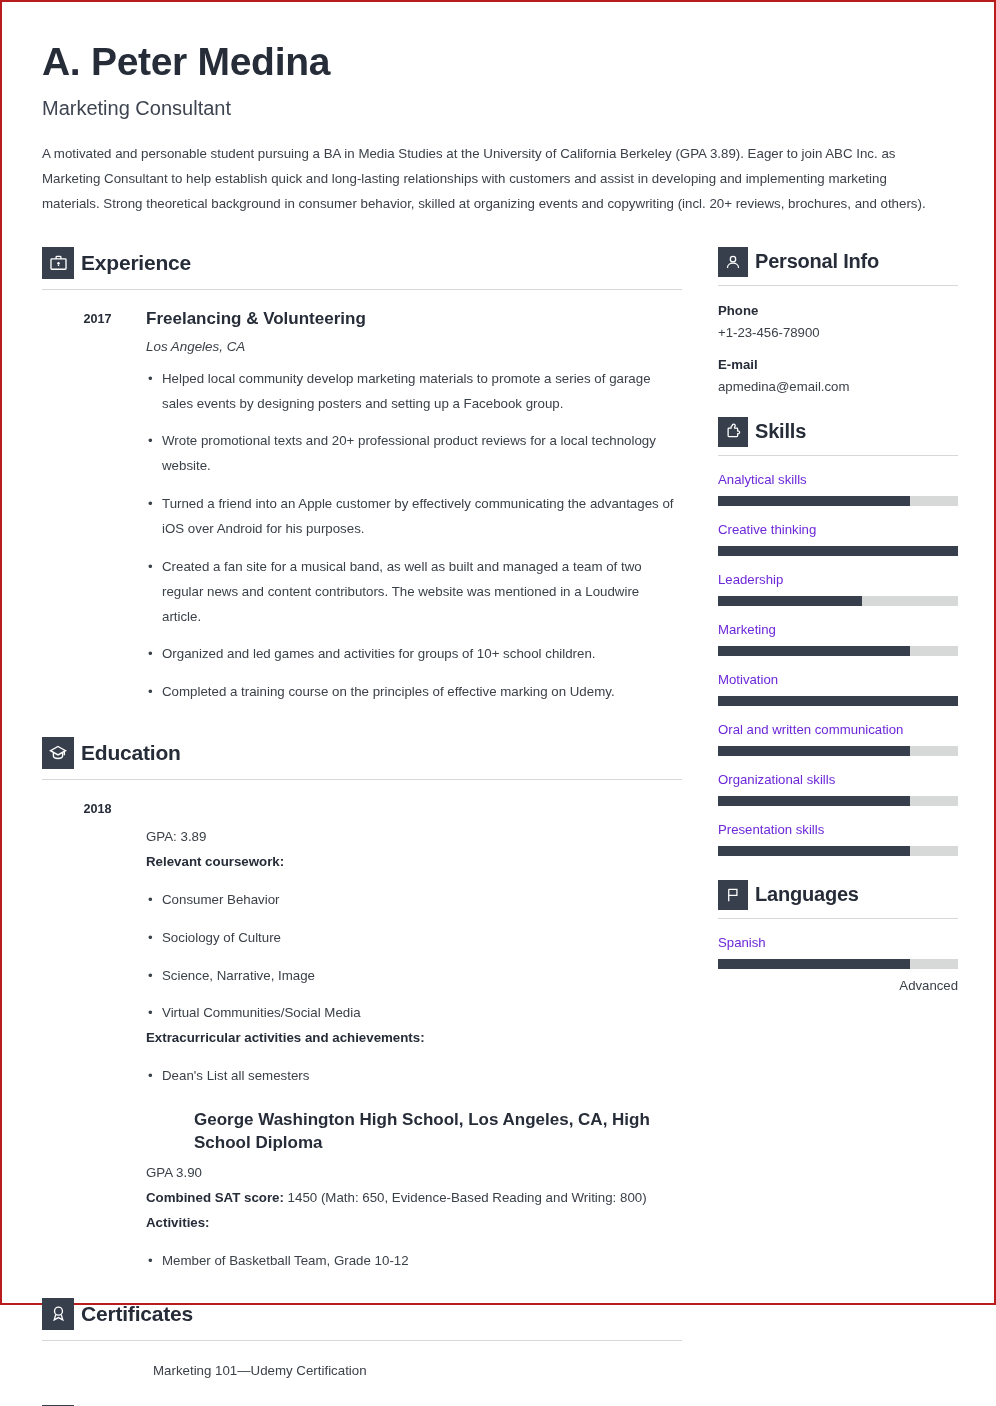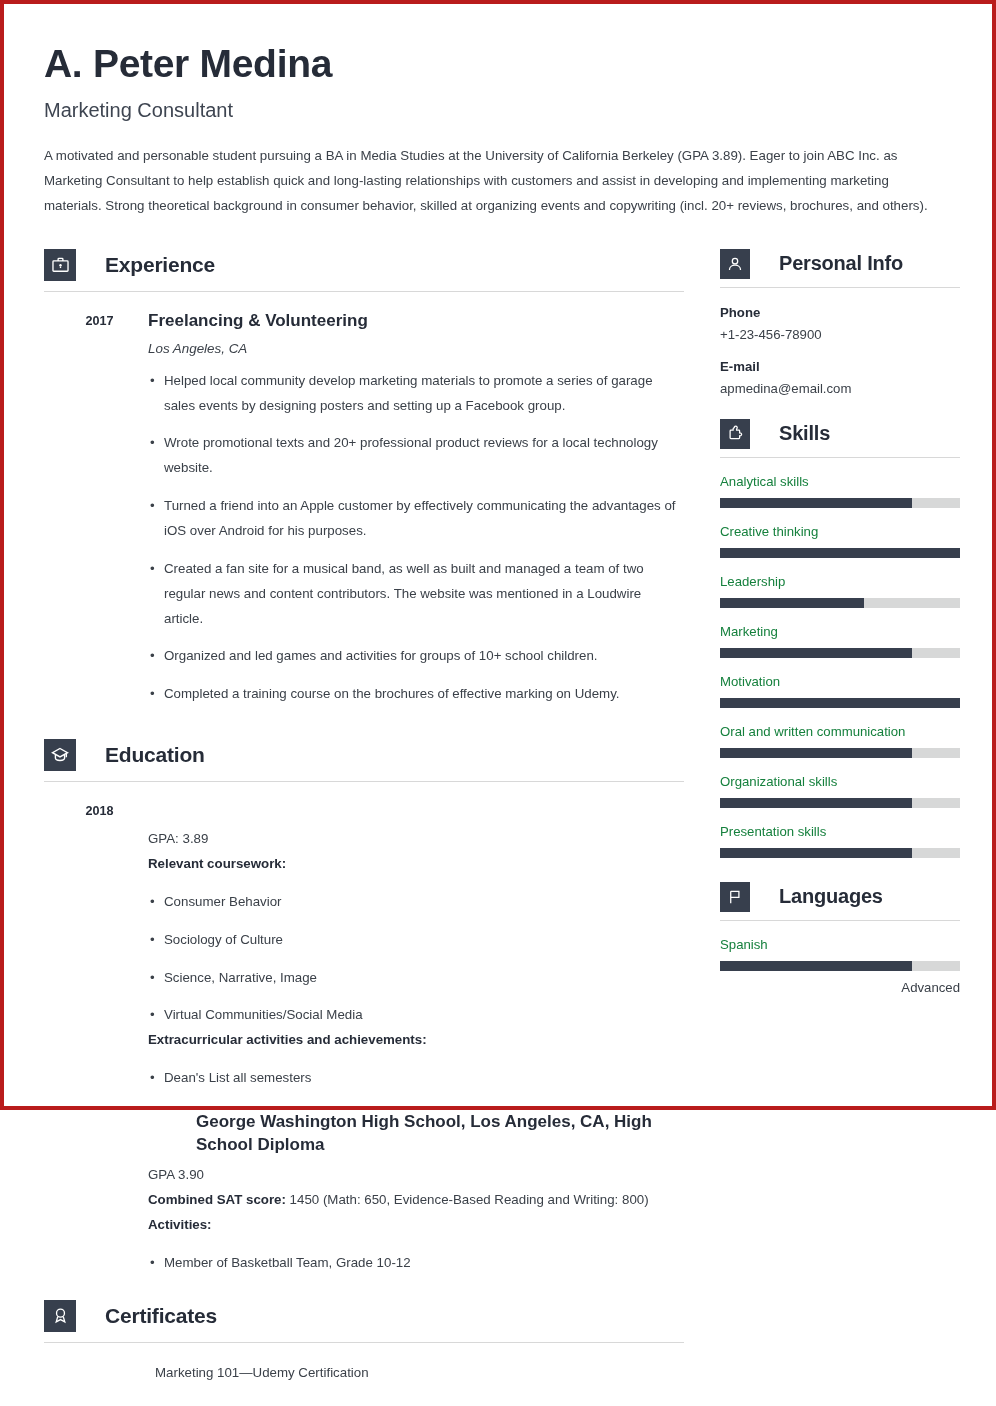--- a/index.html
+++ b/index.html
@@ -7,23 +7,23 @@
   html, body {
     width: 996px;
     height: 1406px;
     background: #ffffff;
     font-family: "Liberation Sans", sans-serif;
   }
 
   .page {
     position: relative;
     width: 996px;
-    height: 1110px;
+    height: 1305px;
     background: #ffffff;
-    border: 4px solid #b91c1c;
+    border: 2px solid #b91c1c;
     padding: 38px 40px 0 40px;
   }
 
   
   .name {
     font-size: 39px;
     font-weight: bold;
     color: #262c38;
     letter-spacing: -0.3px;
     line-height: 1.12;
@@ -49,21 +49,21 @@
     align-items: flex-start;
   }
   .col-main { width: 640px; flex: 0 0 640px; }
   .col-side { width: 240px; flex: 0 0 240px; margin-left: 36px; }
 
   
   .section { margin-bottom: 2px; }
   .sec-head {
     display: flex;
     align-items: center;
-    gap: 29px;
+    gap: 7px;
   }
   .sec-icon {
     width: 32px; height: 32px;
     background: #373f4d;
     display: flex; align-items: center; justify-content: center;
     flex: 0 0 32px;
   }
   .sec-icon svg { display: block; }
   .sec-title {
     font-size: 21px;
@@ -158,21 +158,21 @@
   }
   .info-value {
     font-size: 13.2px;
     color: #3b4149;
     margin-top: 7px;
   }
 
   .bar-item { margin-top: 16px; }
   .bar-label {
     font-size: 13.2px;
-    color: #15803d;
+    color: #6d28d9;
     margin-bottom: 9px;
   }
   .bar-track {
     height: 10px;
     background: #d7d8d8;
     width: 100%;
     position: relative;
   }
   .bar-fill {
     height: 100%;
@@ -218,21 +218,21 @@
           <div class="entry-year">2017</div>
           <div class="entry-body">
             <div class="entry-title">Freelancing &amp; Volunteering</div>
             <div class="entry-sub">Los Angeles, CA</div>
             <ul class="bullets">
               <li>Helped local community develop marketing materials to promote a series of garage sales events by designing posters and setting up a Facebook group.</li>
               <li>Wrote promotional texts and 20+ professional product reviews for a local technology website.</li>
               <li>Turned a friend into an Apple customer by effectively communicating the advantages of iOS over Android for his purposes.</li>
               <li>Created a fan site for a musical band, as well as built and managed a team of two regular news and content contributors. The website was mentioned in a Loudwire article.</li>
               <li>Organized and led games and activities for groups of 10+ school children.</li>
-              <li>Completed a training course on the brochures of effective marking on Udemy.</li>
+              <li>Completed a training course on the principles of effective marking on Udemy.</li>
             </ul>
           </div>
         </div>
       </div>
 
       <div class="sec-spacer"></div>
 
       <div class="section">
         <div class="sec-head">
           <span class="sec-icon">

